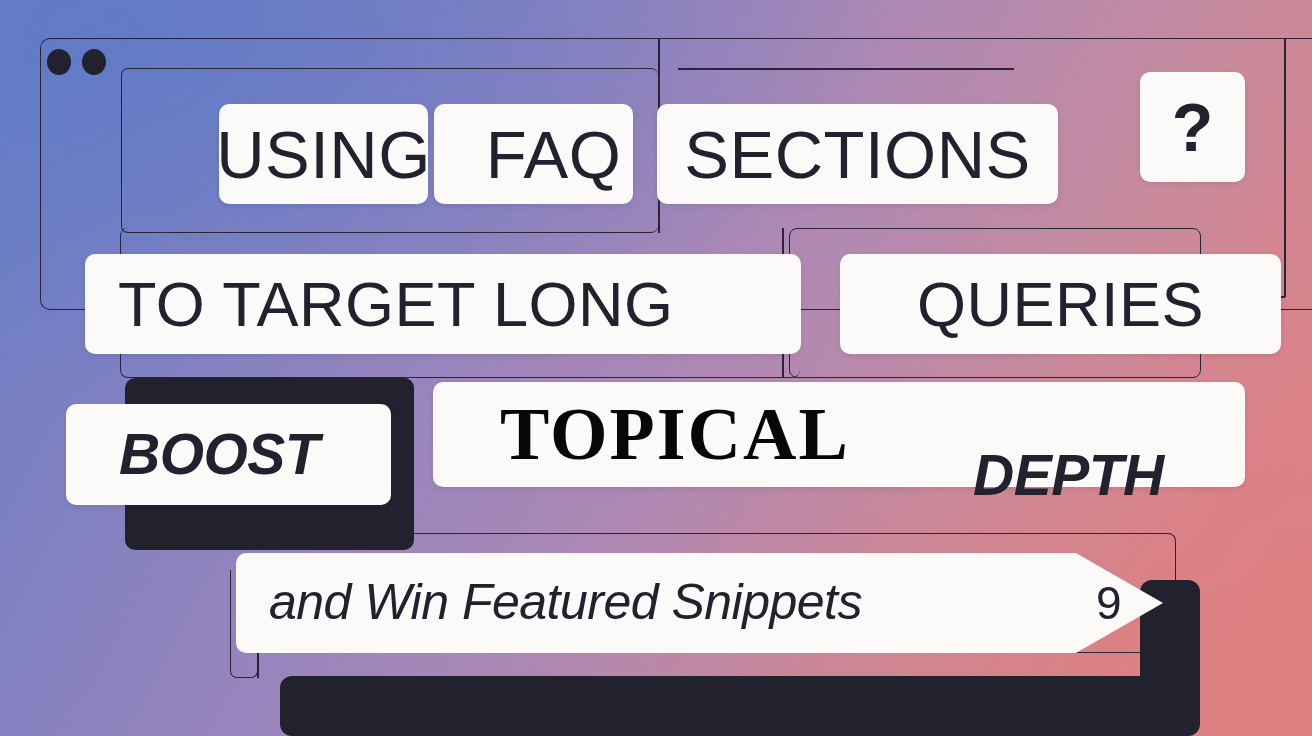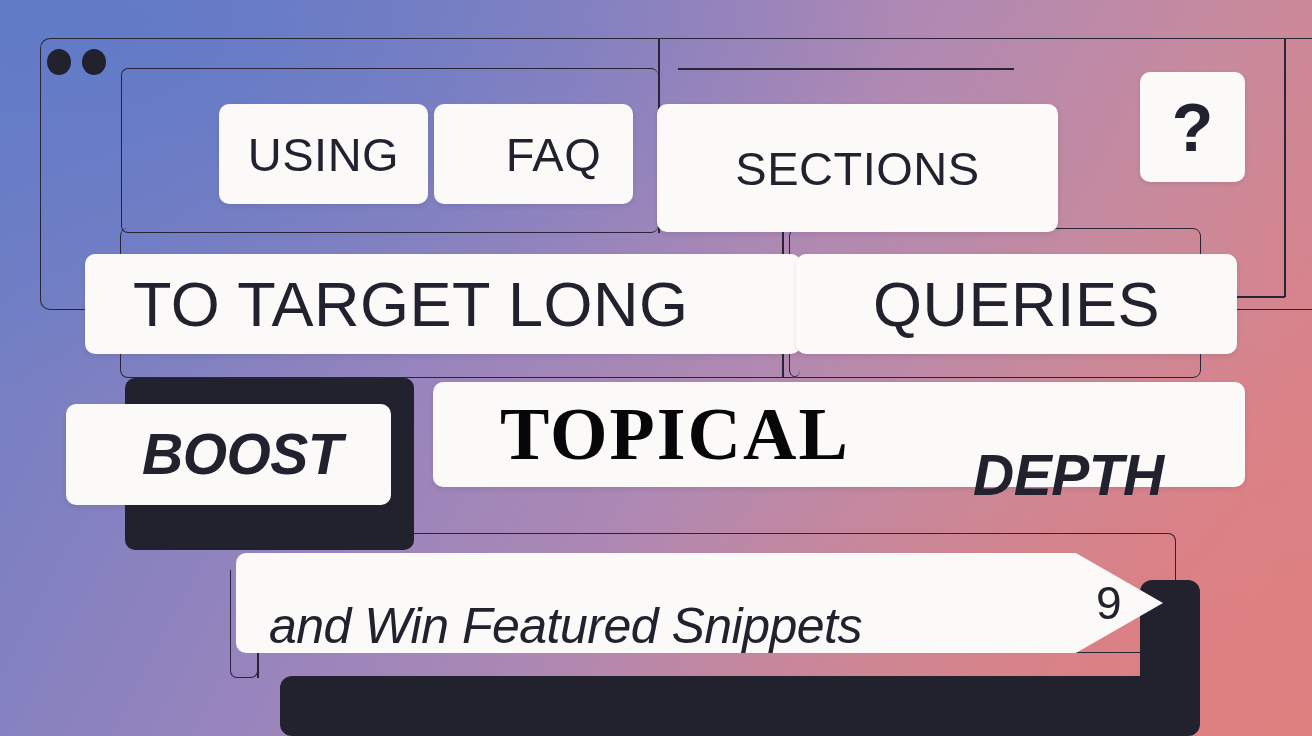--- a/index.html
+++ b/index.html
@@ -108,32 +108,32 @@
   .t-script {
     font-family: "Liberation Sans", sans-serif;
     font-style: italic;
     font-weight: 400;
     color: #22212e;
   }
 
   
   #chip-using  { left: 219px; top: 104px; width: 209px; height: 100px; justify-content: center; }
   #chip-faq    { left: 434px; top: 104px; width: 199px; height: 100px; justify-content: center; padding-left: 40px; }
-  #chip-sections { left: 657px; top: 104px; width: 401px; height: 128px; justify-content: center; }
+  #chip-sections { left: 657px; top: 104px; width: 401px; height: 100px; justify-content: center; }
   #chip-qmark  { left: 1140px; top: 72px; width: 105px; height: 110px; justify-content: center; }
-  .row1txt { font-size: 47px; line-height: 1; }
+  .row1txt { font-size: 67px; line-height: 1; }
   #qmark-glyph { font-size: 68px; font-weight: 700; font-family: "Liberation Sans", sans-serif; color: #22212e; }
 
   
-  #chip-totarget { left: 85px; top: 254px; width: 716px; height: 100px; padding-left: 48px; }
-  #chip-queries  { left: 796px; top: 254px; width: 441px; height: 100px; justify-content: center; }
+  #chip-totarget { left: 85px; top: 254px; width: 716px; height: 100px; padding-left: 33px; }
+  #chip-queries  { left: 840px; top: 254px; width: 441px; height: 100px; justify-content: center; }
   .row2txt { font-size: 63px; line-height: 1; }
 
   
-  #chip-boost { left: 66px; top: 404px; width: 325px; height: 101px; padding-left: 76px; }
+  #chip-boost { left: 66px; top: 404px; width: 325px; height: 101px; padding-left: 53px; }
   #boost-txt { font-size: 57px; line-height: 1; }
   #chip-topical { left: 433px; top: 382px; width: 812px; height: 105px; }
   #topical-txt { position: absolute; left: 67px; top: 50%; transform: translateY(-52%); font-size: 74px; line-height: 1; }
   #depth-txt { position: absolute; left: 540px; top: 50%; transform: translateY(-50%); font-size: 57px; line-height: 1; margin-top: 40px; }
 
   
   #banner-wrap {
     position: absolute;
     left: 236px;
     top: 553px;
@@ -149,21 +149,20 @@
     clip-path: polygon(0 0, 90.6% 0, 100% 50%, 90.6% 100%, 0 100%);
   }
   #banner-txt {
     position: absolute;
     left: 33px;
     top: 50%;
     transform: translateY(-52%);
     font-size: 50px;
     line-height: 1;
     letter-spacing: -0.5px;
-    margin-top: 24px;
   }
   #banner-num {
     position: absolute;
     left: 860px;
     top: 50%;
     transform: translateY(-50%);
     font-size: 46px;
     font-style: normal;
     font-weight: 300;
     line-height: 1;

